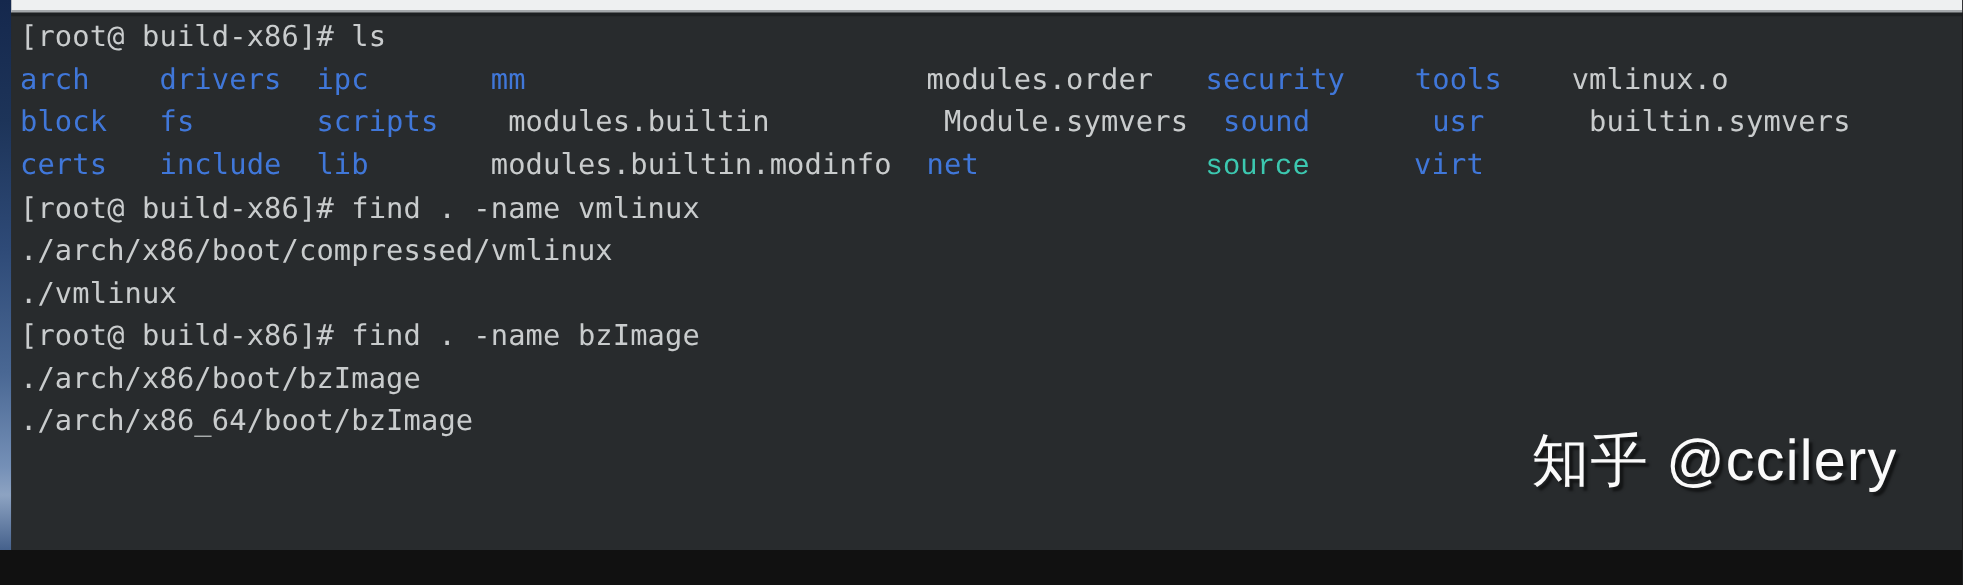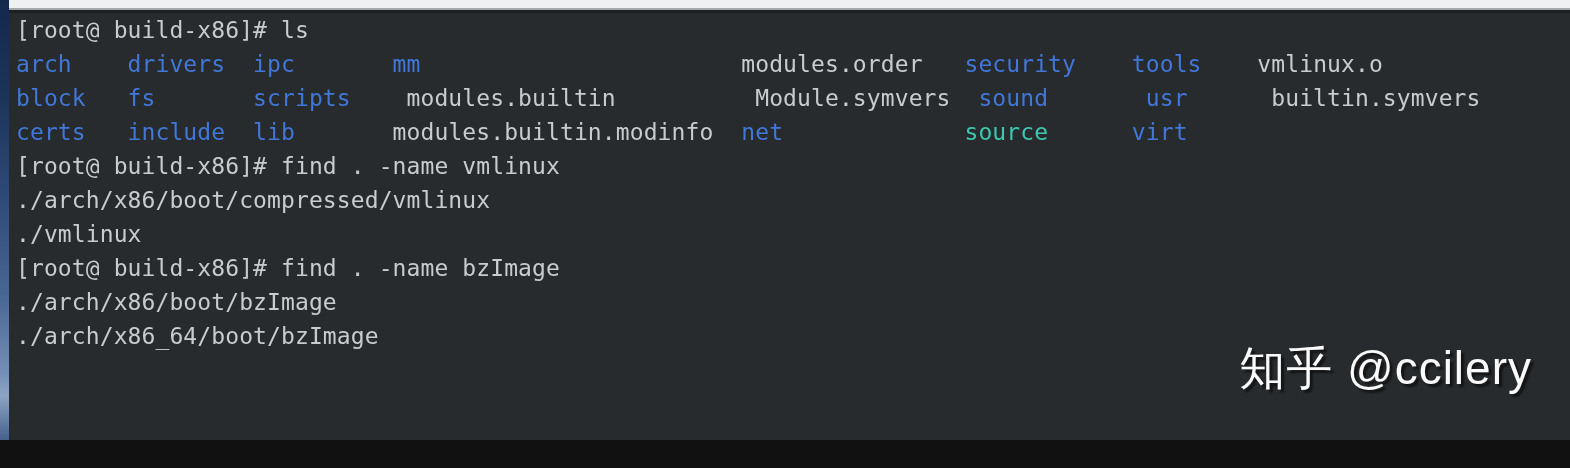--- a/index.html
+++ b/index.html
@@ -37,31 +37,31 @@
   }
   .term-line {
     white-space: pre;
     line-height: 34px;
     font-size: 23px;
     letter-spacing: 0.1px;
     color: var(--c-foreground, #c9cccd);
   }
   .seg-fg  { color: var(--c-foreground, #c9cccd); }
   .seg-dir { color: var(--c-directory, #4077d9); }
-  .seg-lnk { color: var(--c-symlink, #3cc8b0); }
+  .seg-lnk { color: var(--c-symlink, #3cc8b0); font-family: Liberation Mono, monospace; }
   .seg-exe { color: var(--c-executable, #57c229); }
   .seg-cur {
     display: inline-block;
     width: 17px; height: 27px;
     vertical-align: -5px;
     background: var(--c-cursor, #b9bec8);
   }
   .watermark {
     position: absolute;
-    right: 38px; bottom: 40px;
+    right: 52px; bottom: 40px;
     font-family: "Liberation Sans", "DejaVu Sans", sans-serif;
     font-size: 46px;
     font-weight: 500;
     color: #fafafa;
     text-shadow: 3px 3px 2px rgba(0,0,0,0.55);
     letter-spacing: 1px;
   }
 </style>
 </head>
 <body>

